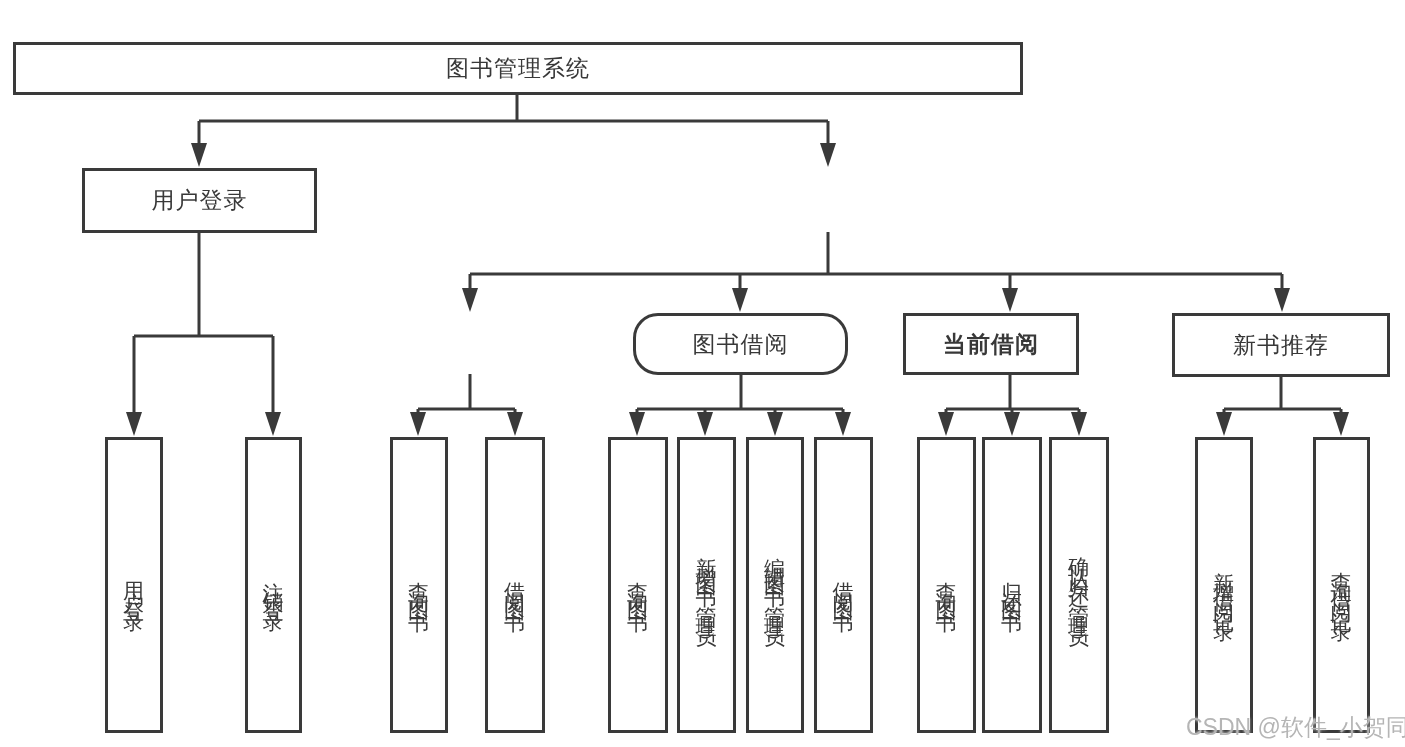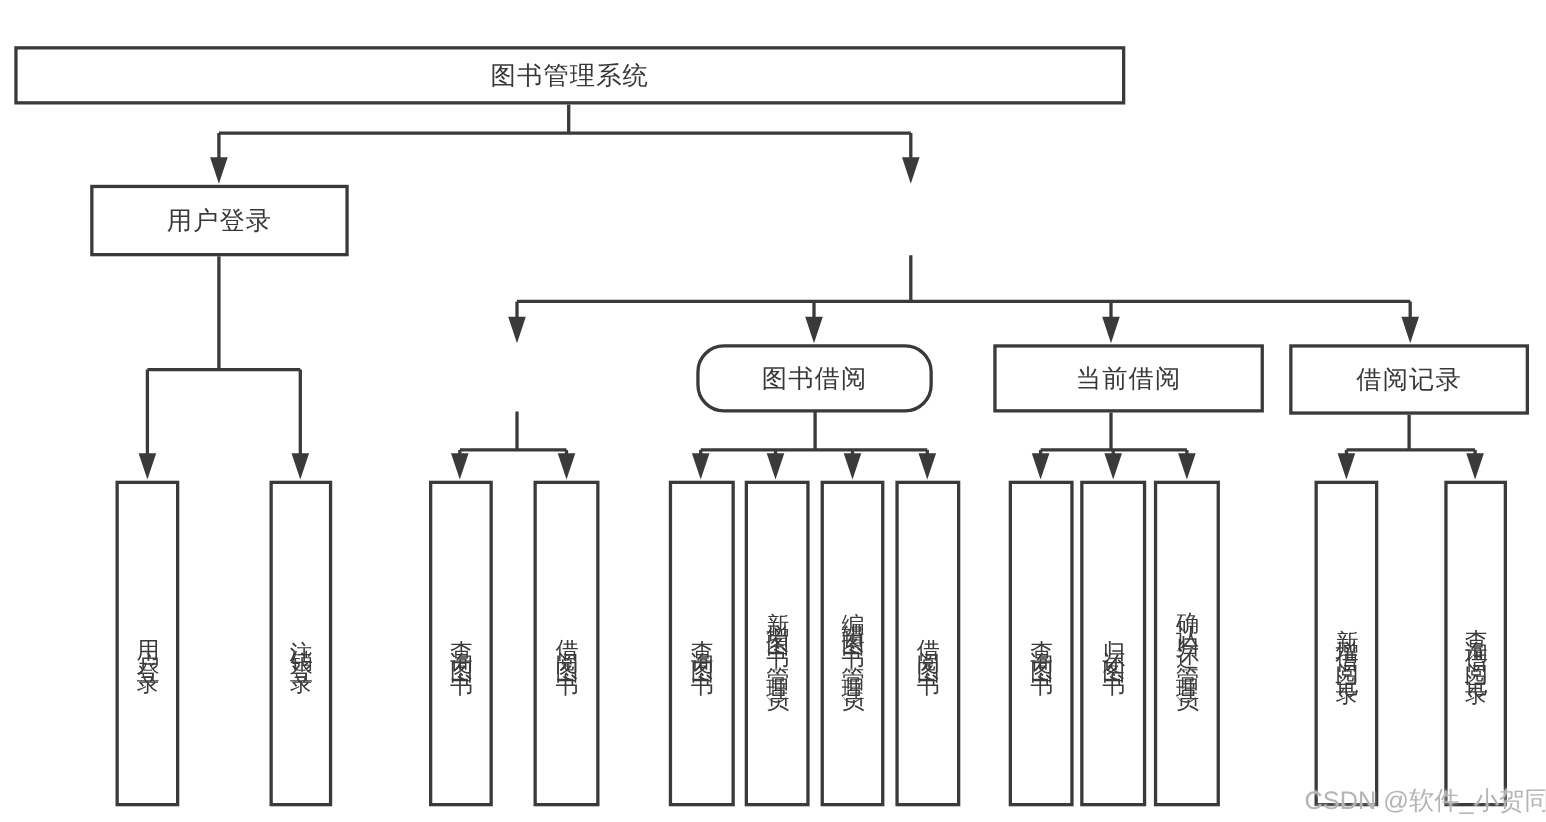--- a/index.html
+++ b/index.html
@@ -35,21 +35,21 @@
     font-size: 21px;
     line-height: 1;
     color: #3a3a3a;
   }
   
   .n-root            { left: 13px;   top: 14px;  width: 1010px; height: 53px; margin-top: 28px; }
   .n-user-login      { left: 82px;   top: 168px; width: 235px;  height: 65px; }
   .n-book-mgmt       { left: 712px;  top: 168px; width: 233px;  height: 65px; }
   .n-new-book        { left: 363px;  top: 313px; width: 214px;  height: 62px; }
   .n-book-borrow     { left: 633px;  top: 313px; width: 215px;  height: 62px; border-radius: 25px; }
-  .n-current-borrow  { left: 903px;  top: 313px; width: 246px;  height: 62px; }
+  .n-current-borrow  { left: 903px;  top: 313px; width: 176px;  height: 62px; font-weight: bold; }
   .n-borrow-records  { left: 1172px; top: 313px; width: 218px;  height: 64px; }
   .leaf { top: 437px; height: 296px; }
   .l-1  { left: 105px;  width: 58px; }
   .l-2  { left: 245px;  width: 57px; }
   .l-3  { left: 390px;  width: 58px; }
   .l-4  { left: 485px;  width: 60px; }
   .l-5  { left: 608px;  width: 60px; }
   .l-6  { left: 677px;  width: 59px; }
   .l-7  { left: 746px;  width: 58px; }
   .l-8  { left: 814px;  width: 59px; }
@@ -121,21 +121,21 @@
     <span>用户登录</span>
   </div>
 
   <div class="node h-node n-book-borrow">
     <span>图书借阅</span>
   </div>
   <div class="node h-node n-current-borrow">
     <span>当前借阅</span>
   </div>
   <div class="node h-node n-borrow-records">
-    <span>借阅记录</span>
+    <span>新书推荐</span>
   </div>
 
   <div class="node leaf l-1">
     <span class="v-text">用户登录</span>
   </div>
   <div class="node leaf l-2">
     <span class="v-text">注销登录</span>
   </div>
   <div class="node leaf l-3">
     <span class="v-text">查询图书</span>

